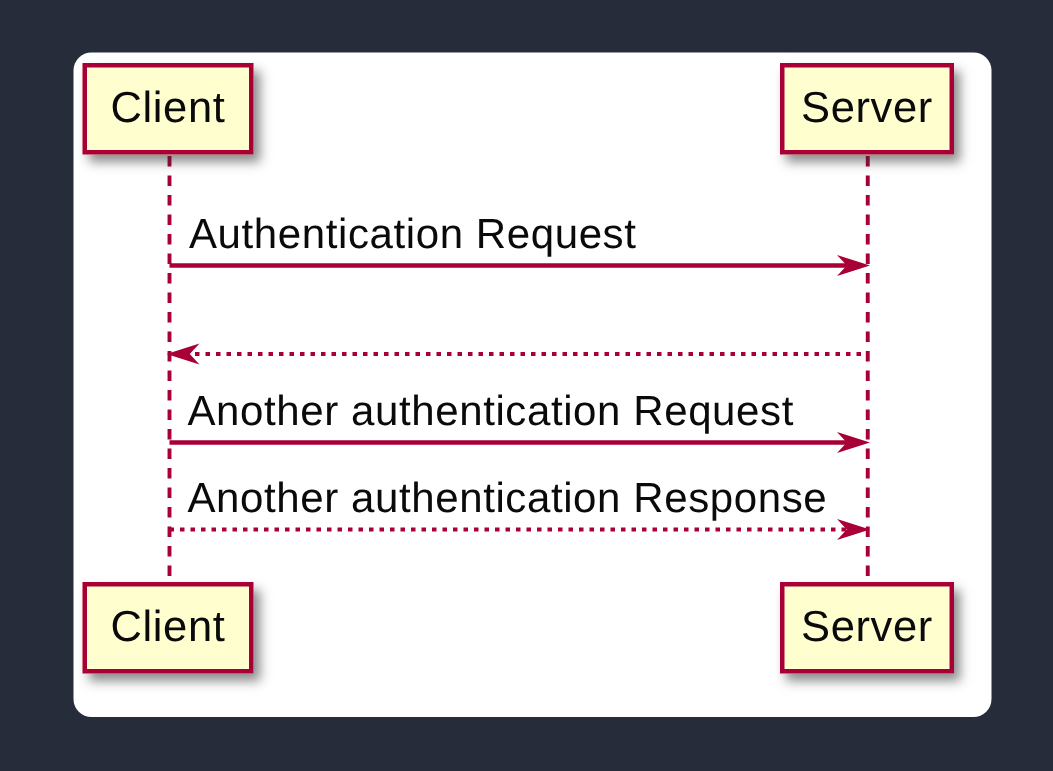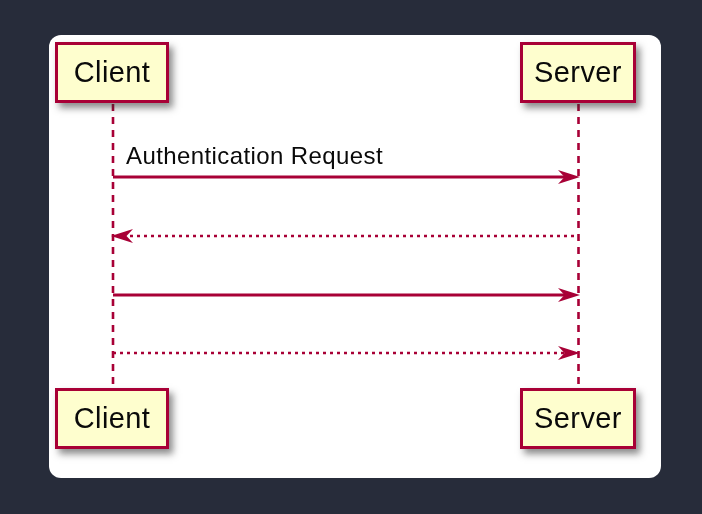--- a/index.html
+++ b/index.html
@@ -20,21 +20,21 @@
     box-shadow:4px 5px 7px rgba(45,45,45,.55);
     display:flex;align-items:center;justify-content:center;
     font-size:29px;letter-spacing:.4px;color:#0a0a0a;
   }
   .pbox-tc{left:6px;top:7px;width:108px;}
   .pbox-ts{left:471px;top:7px;width:110px;}
   .pbox-bc{left:6px;top:353px;width:108px;}
   .pbox-bs{left:471px;top:353px;width:110px;}
   .mlabel{
     position:absolute;height:32px;line-height:32px;white-space:nowrap;
-    font-size:24px;letter-spacing:.4px;color:#0a0a0a;
+    font-size:28px;letter-spacing:.4px;color:#0a0a0a;
   }
   .mlabel-1{left:77px;top:105px;}
   .mlabel-2{left:98px;top:164px;}
   .mlabel-3{left:76px;top:223px;}
   .mlabel-4{left:76px;top:281px;}
 </style>
 </head>
 <body>
 
 <div class="canvas">
@@ -65,15 +65,17 @@
       <span>Server</span>
     </div>
     <div class="pbox pbox-bc">
       <span>Client</span>
     </div>
     <div class="pbox pbox-bs">
       <span>Server</span>
     </div>
 
     <div class="mlabel mlabel-1">Authentication Request</div>
+    <div class="mlabel mlabel-3">Another authentication Request</div>
+    <div class="mlabel mlabel-4">Another authentication Response</div>
 
   </div>
 </div>
 
 </body></html>

